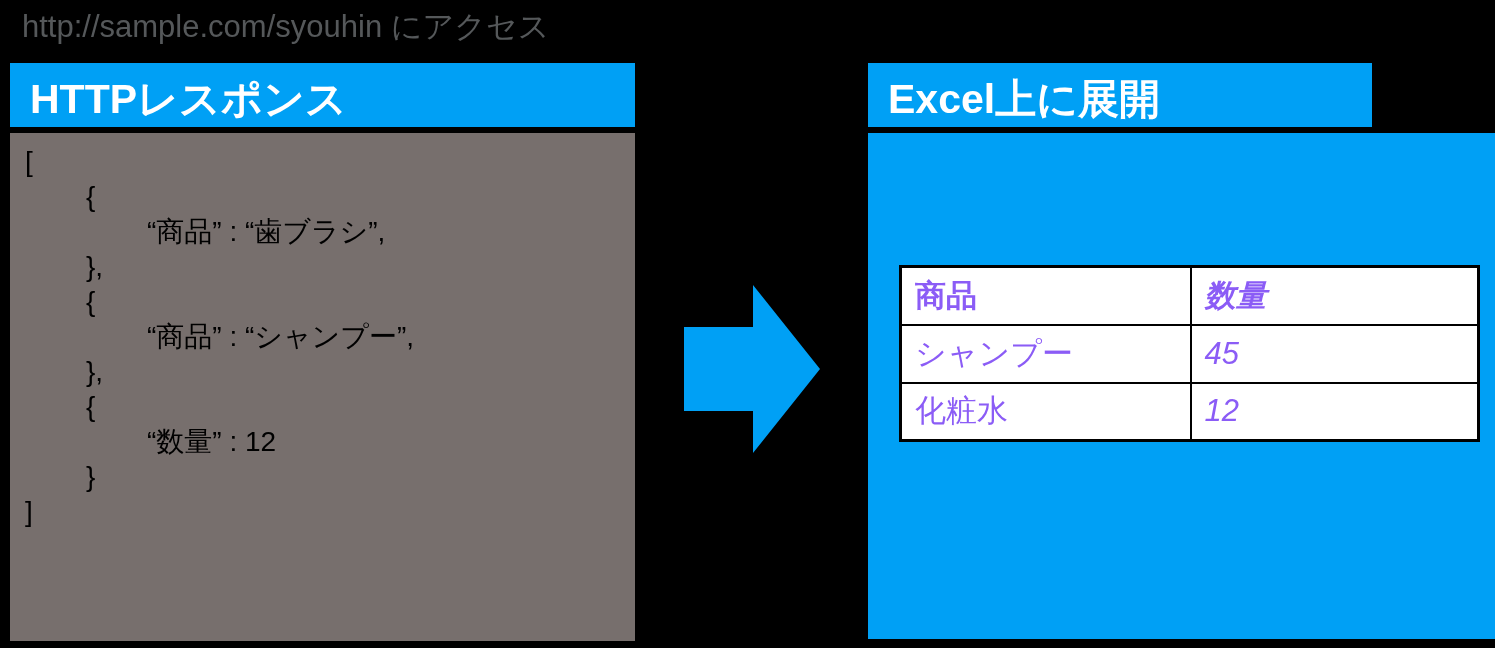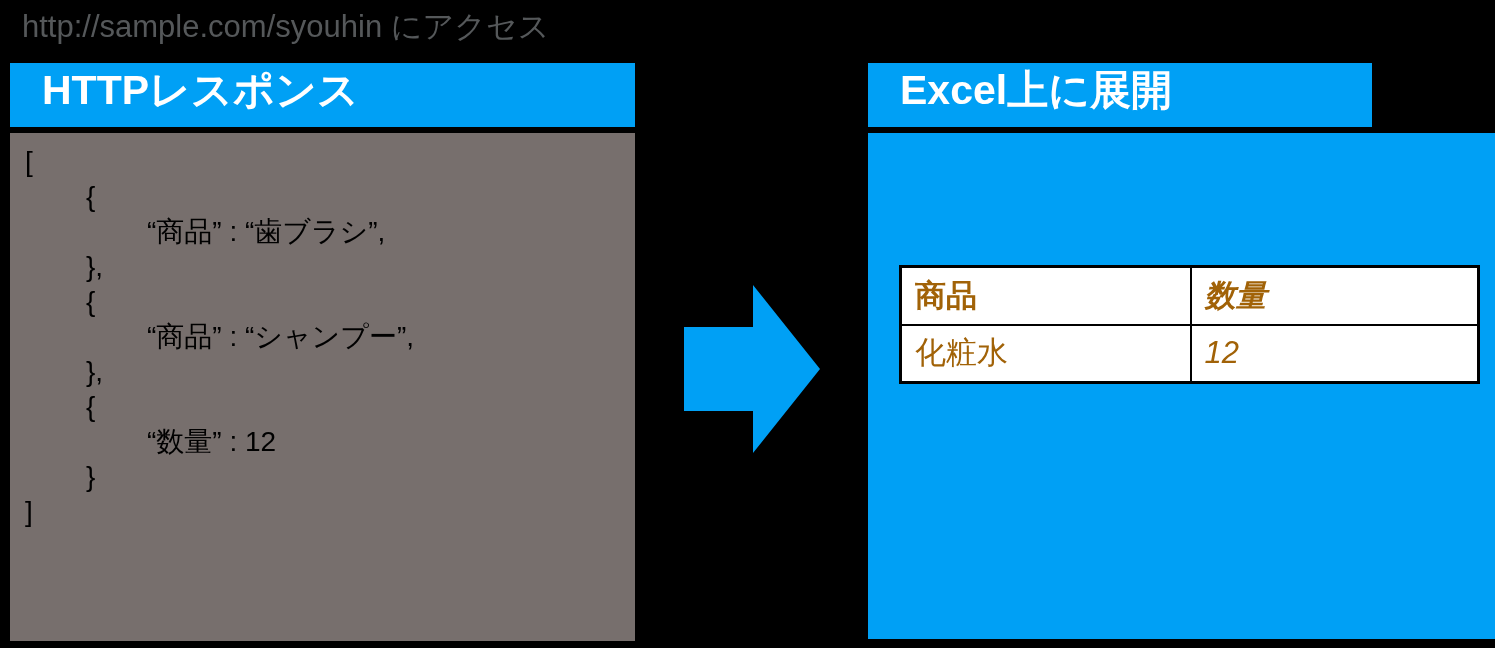--- a/index.html
+++ b/index.html
@@ -28,23 +28,23 @@
     color: var(--url_text);
     white-space: nowrap;
   }
   .panel-header {
     position: absolute;
     background: var(--accent);
     color: #ffffff;
     font-weight: bold;
     font-size: 41px;
     display: flex;
-    align-items: flex-start;
+    align-items: flex-end;
     box-sizing: border-box;
-    padding-left: 32px;
+    padding-left: 20px;
     white-space: nowrap;
   }
   .left-header { left: 10px;  top: 63px; width: 625px; height: 64px; }
   .right-header { left: 868px; top: 63px; width: 504px; height: 64px; }
   .panel-body {
     position: absolute;
     box-sizing: border-box;
   }
   .left-body {
     left: 10px; top: 133px; width: 625px; height: 508px;
@@ -73,21 +73,21 @@
     background: #ffffff;
     border: 3px solid #000000;
   }
   .data-table th, .data-table td {
     border: 2px solid #000000;
     height: 58px;
     font-size: 31px;
     text-align: left;
     padding: 0 0 0 13px;
     vertical-align: middle;
-    color: #a16207;
+    color: #8b5cf6;
     background: #ffffff;
     box-sizing: border-box;
   }
   .data-table th { font-weight: bold; }
   .col-item { width: 290px; }
   .col-qty  { width: 288px; font-style: italic; }
 </style>
 </head>
 <body>
 
@@ -122,18 +122,22 @@
 <div class="panel-body right-body">
   <table class="data-table">
     <thead>
       <tr>
           <th class="col-item">商品</th>
           <th class="col-qty">数量</th>
         </tr>
     </thead>
     <tbody>
         <tr>
+          <td class="col-item">シャンプー</td>
+          <td class="col-qty">45</td>
+        </tr>
+        <tr>
           <td class="col-item">化粧水</td>
           <td class="col-qty">12</td>
         </tr>
       </tbody>
   </table>
 </div>
 
 </body></html>

